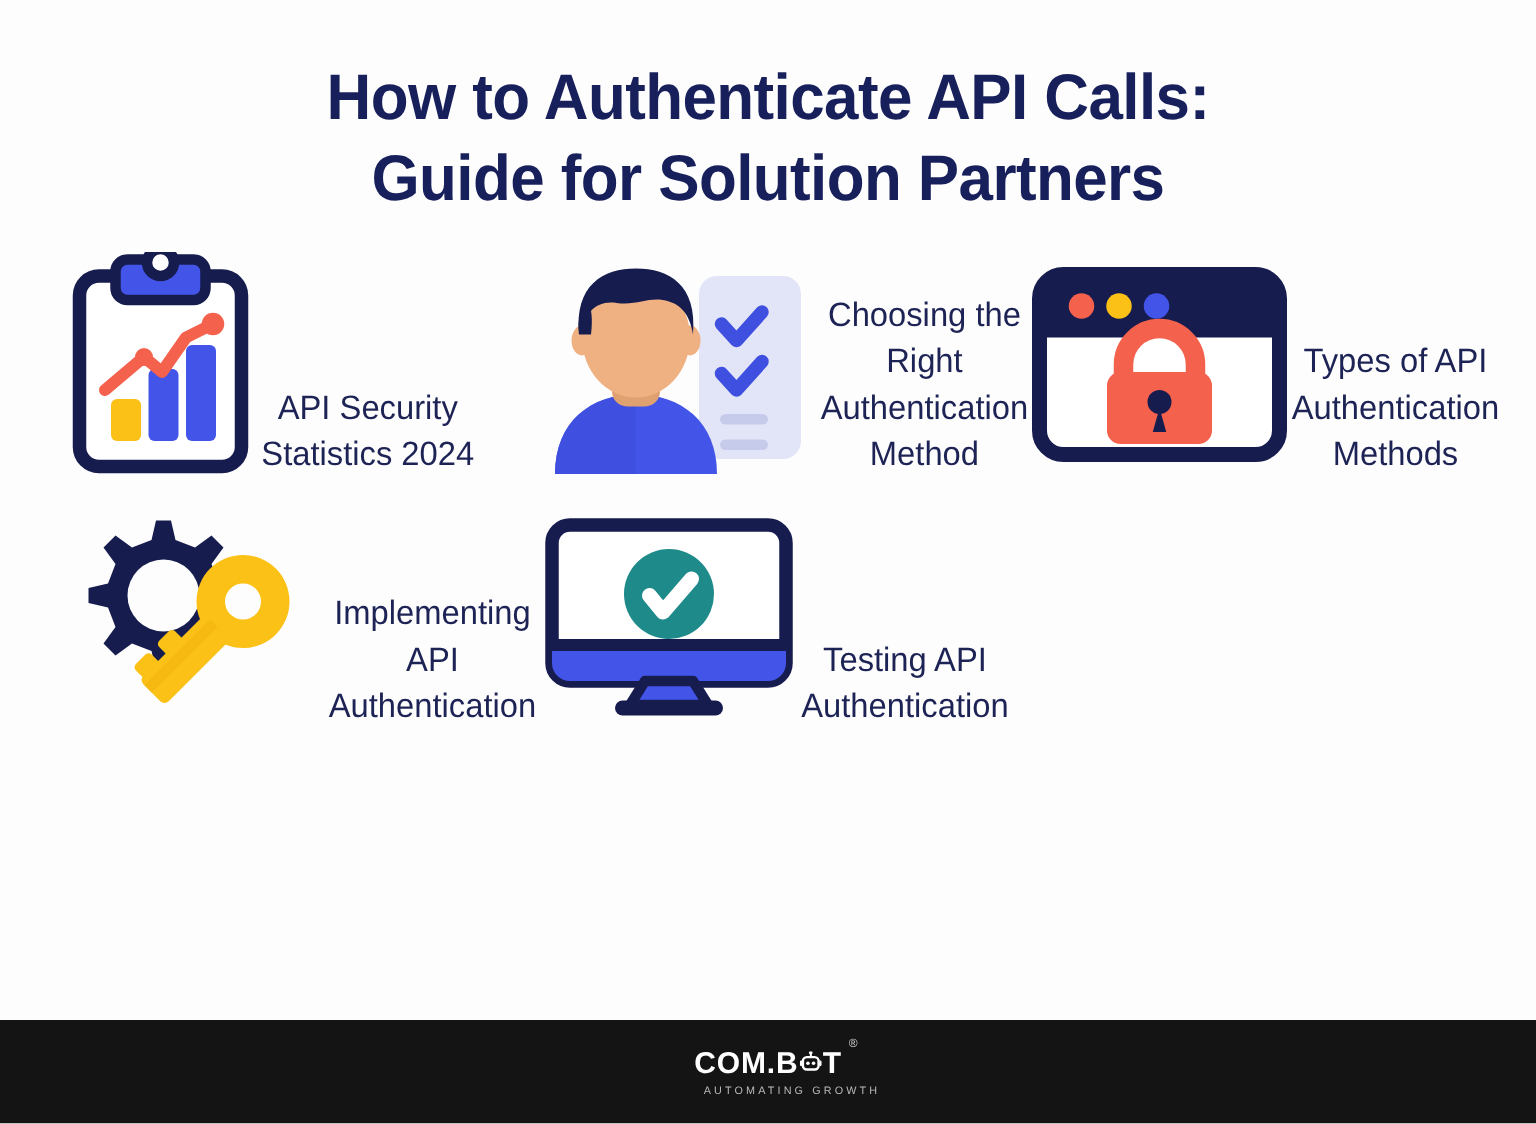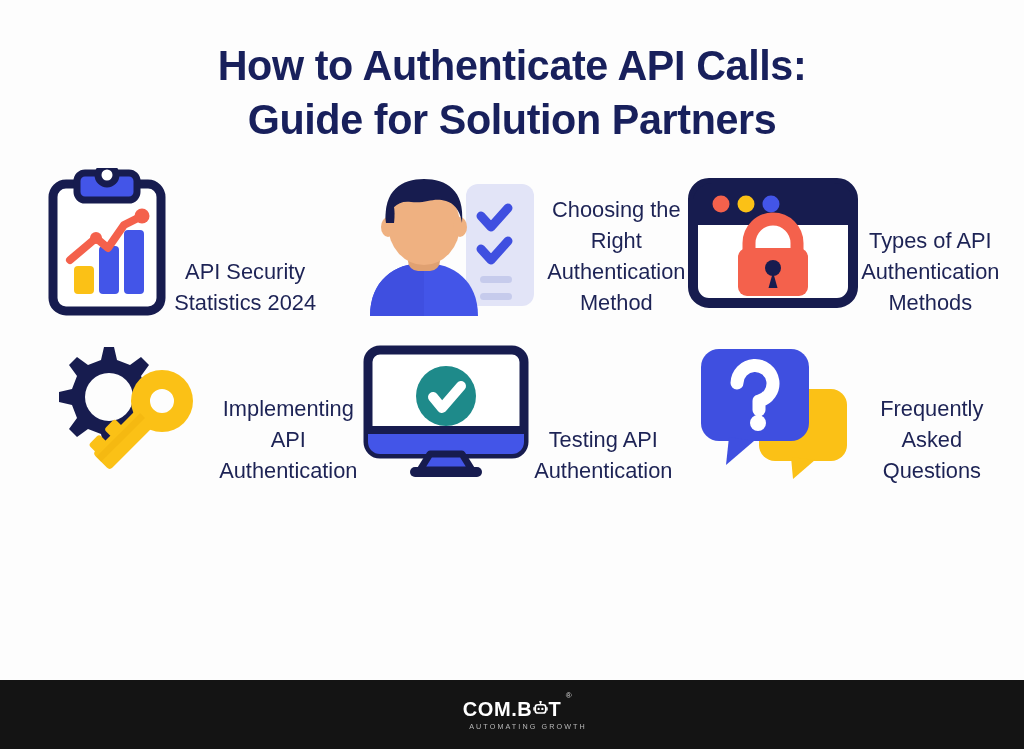--- a/index.html
+++ b/index.html
@@ -253,39 +253,20 @@
             <circle cx="86" cy="52" r="30" fill="#1e8a8a"></circle>
             <path d="M73 53 l9 11 l19 -22" fill="none" stroke="#ffffff" stroke-width="10" stroke-linecap="round" stroke-linejoin="round"></path>
           </svg>
         </div>
         <div class="cell-label">
           <div>Testing API</div>
           <div>Authentication</div>
         </div>
       </div>
 
-      <div class="cell">
-        <div class="icon-wrap">
-          <svg width="175" height="140" viewBox="0 0 175 140" aria-hidden="true">
-
-            <rect x="72" y="48" width="88" height="72" rx="16" fill="#fbc116"></rect>
-            <path d="M104 116 l2 22 l22 -19 z" fill="#fbc116"></path>
-
-            <rect x="14" y="8" width="108" height="92" rx="18" fill="#3f4fe0"></rect>
-            <path d="M42 96 l-3 28 l28 -24 z" fill="#3f4fe0"></path>
-
-            <path d="M50 42 a18 18 0 1 1 22 18 v9" fill="none" stroke="#ffffff" stroke-width="13" stroke-linecap="round" stroke-linejoin="round"></path>
-            <circle cx="71" cy="82" r="8" fill="#ffffff"></circle>
-          </svg>
-        </div>
-        <div class="cell-label">
-          <div>Frequently Asked</div>
-          <div>Questions</div>
-        </div>
-      </div>
 
     </div>
   </div>
 
   <div class="footer">
     <div class="logo">
       <div class="logo-main">
         <span>COM.B</span>
         <span class="robot-o">
           <svg width="15" height="15" viewBox="0 0 20 20" aria-hidden="true">

